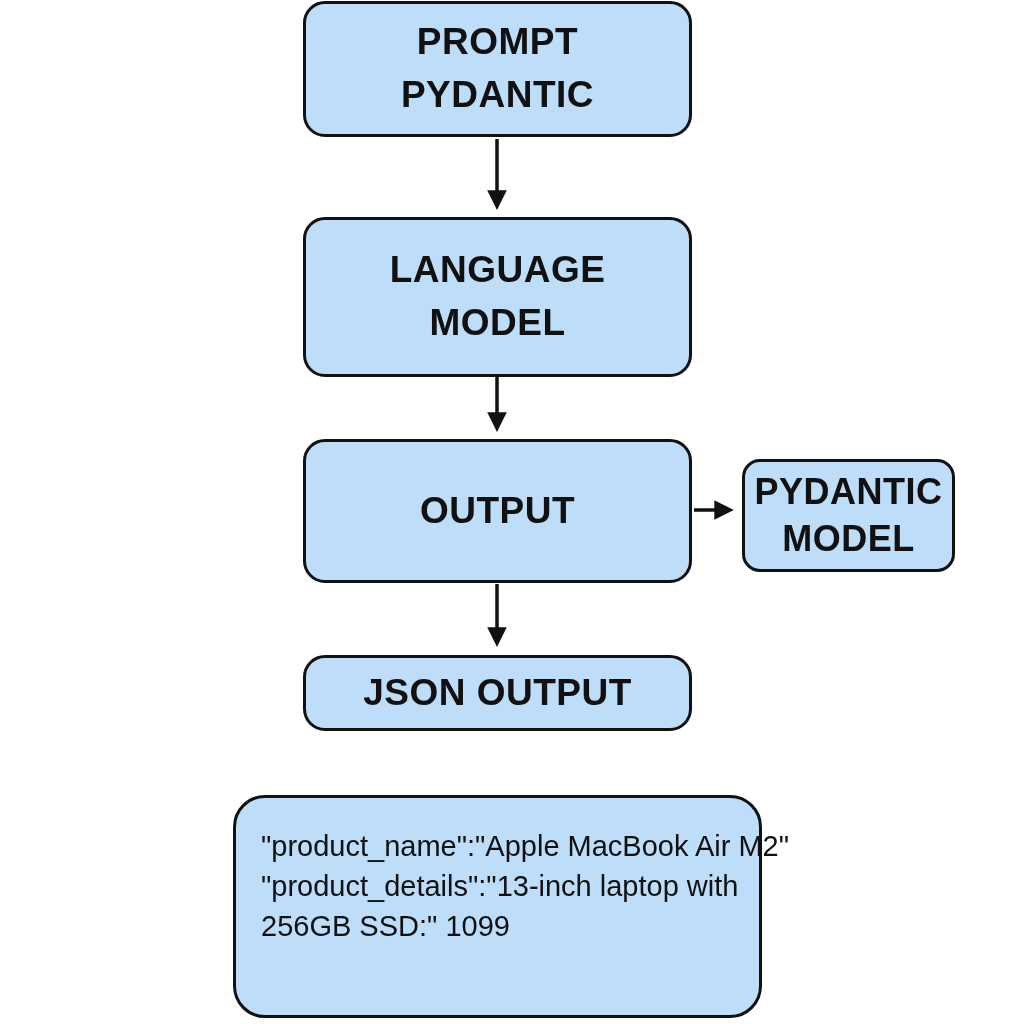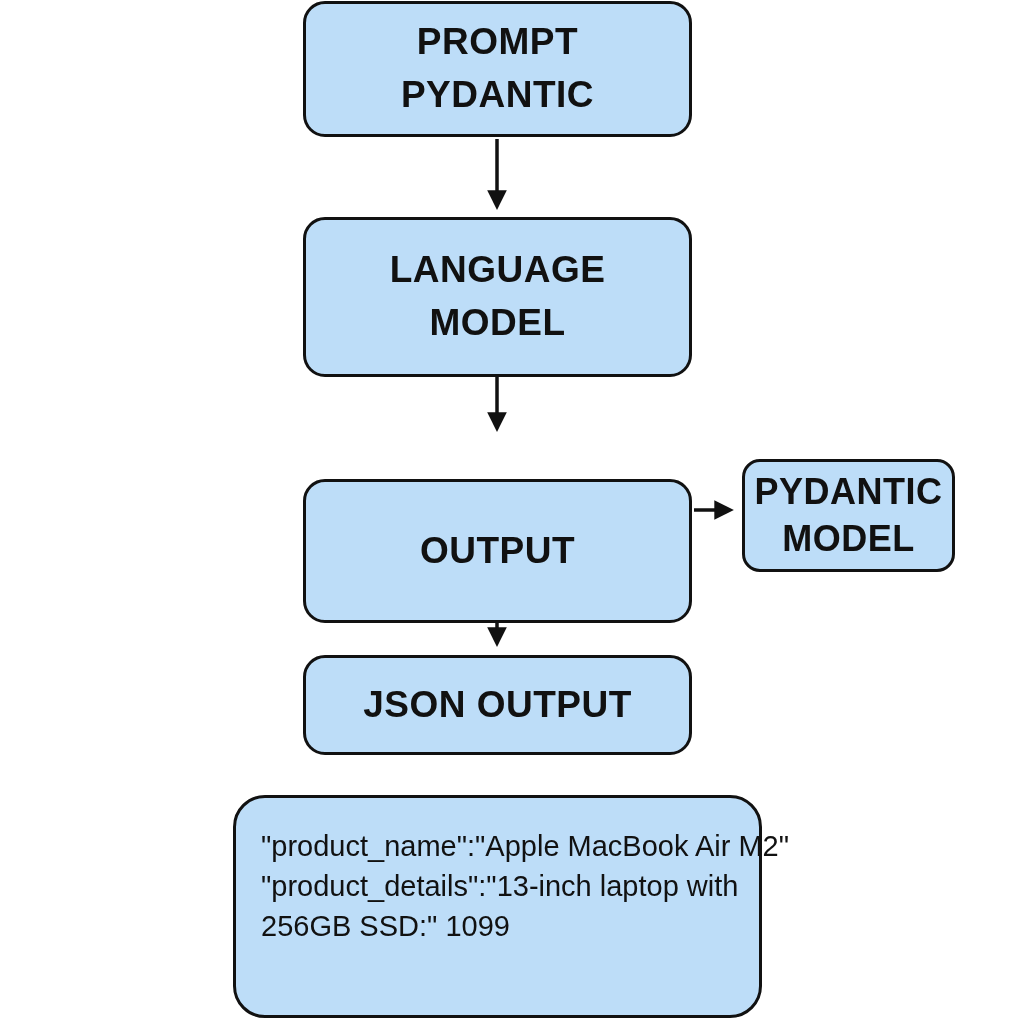--- a/index.html
+++ b/index.html
@@ -31,22 +31,22 @@
   .node .line {
     display: block;
     font-weight: 700;
     font-size: 37px;
     line-height: 1.42;
     letter-spacing: 0.5px;
     white-space: nowrap;
   }
   #node-prompt-template { left: 303px; top: 1px;   width: 389px; height: 136px; text-align: right; }
   #node-language-model  { left: 303px; top: 217px; width: 389px; height: 160px; }
-  #node-output-parser   { left: 303px; top: 439px; width: 389px; height: 144px; margin-top: 40px; }
-  #node-json-output     { left: 303px; top: 655px; width: 389px; height: 100px; }
+  #node-output-parser   { left: 303px; top: 439px; width: 389px; height: 144px; }
+  #node-json-output     { left: 303px; top: 655px; width: 389px; height: 76px; }
   #node-pydantic-model  {
     left: 742px; top: 459px; width: 213px; height: 113px;
     border-radius: 18px;
   }
   #node-pydantic-model .line {
     font-size: 36px;
     line-height: 1.3;
   }
   .arrows-layer {
     position: absolute;

